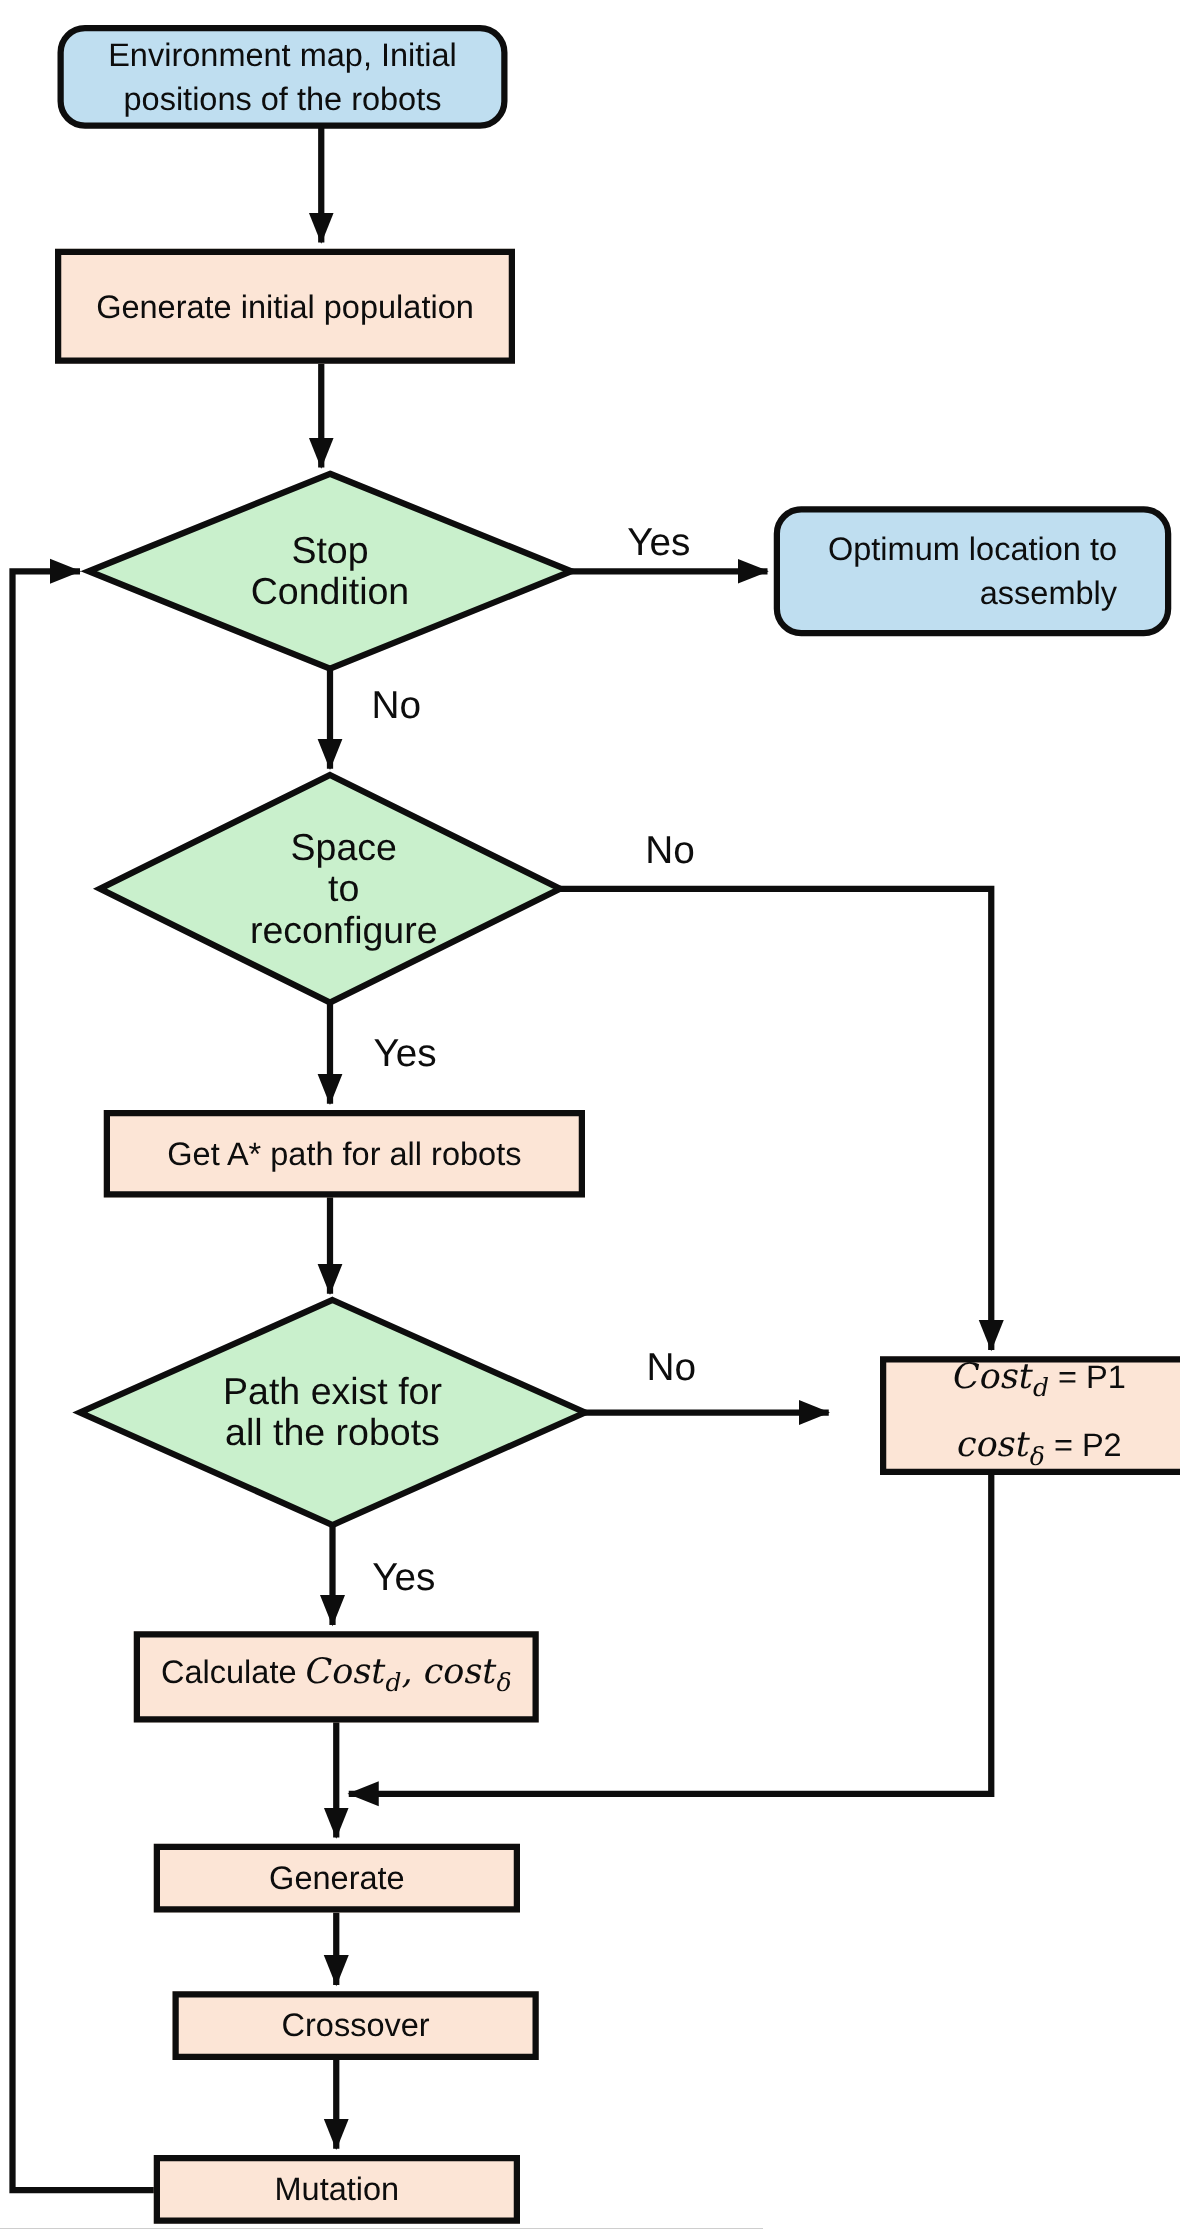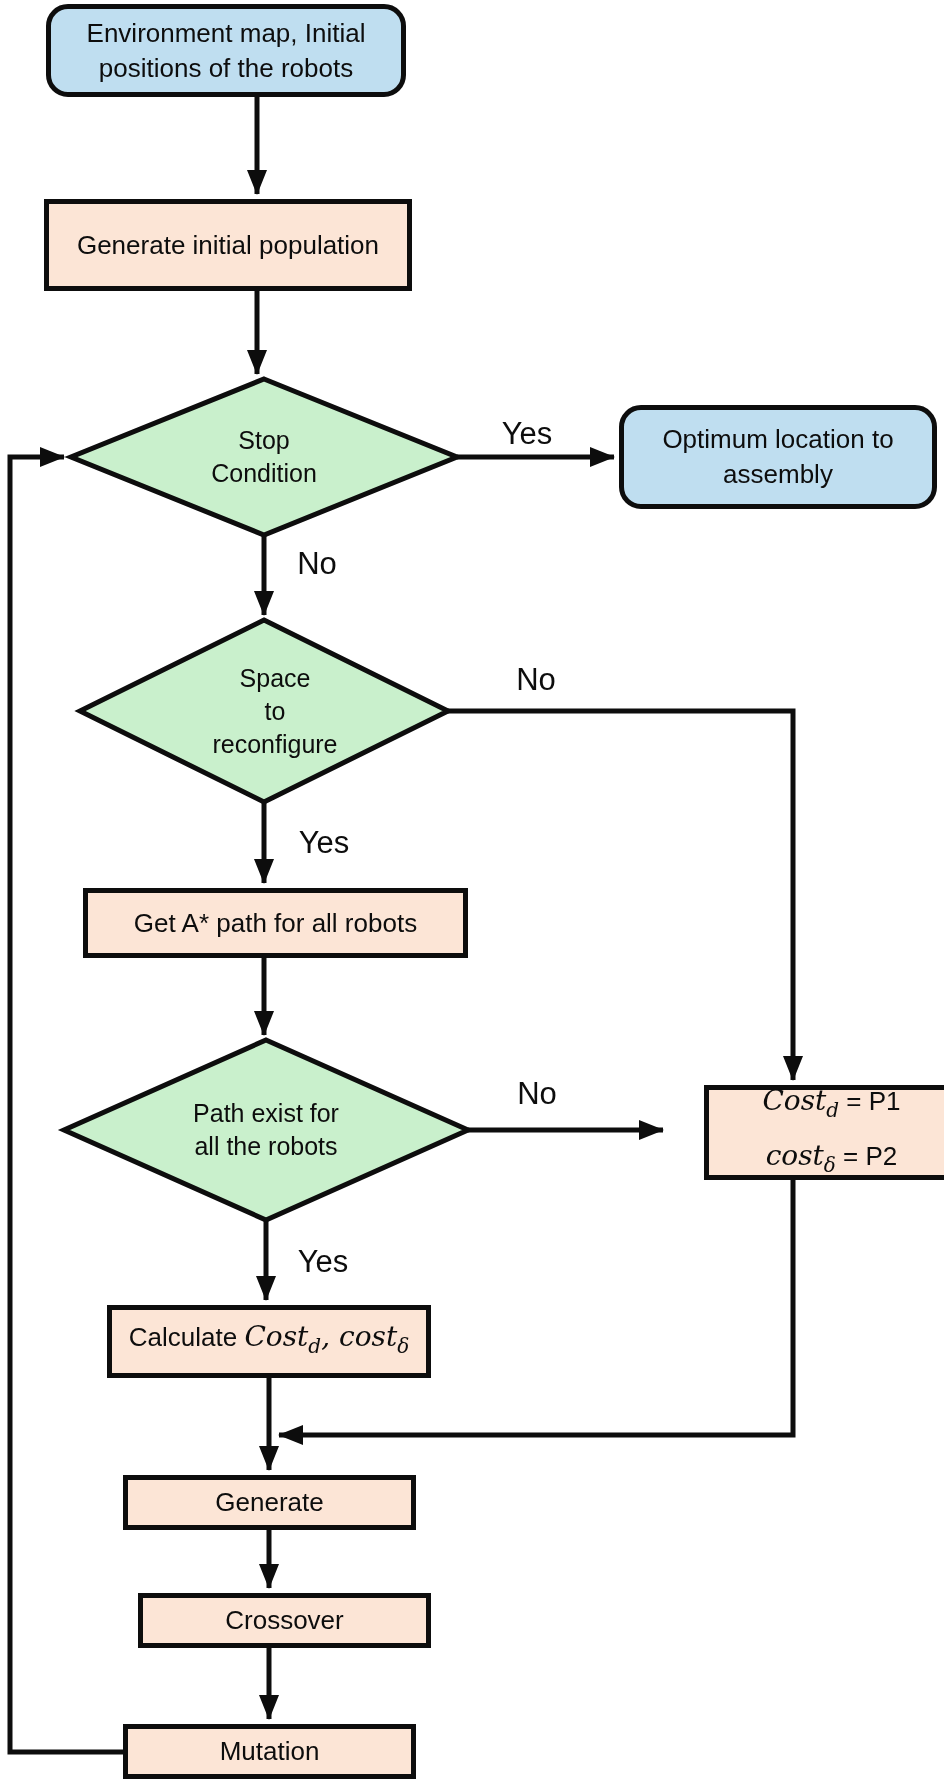--- a/index.html
+++ b/index.html
@@ -48,21 +48,21 @@
     font-size: 26px;
     line-height: 33px;
   }
   .decision-label {
     position: absolute;
     display: flex;
     align-items: center;
     justify-content: center;
     text-align: center;
     white-space: pre-line;
-    font-size: 25px;
+    font-size: 30px;
     line-height: 33px;
     z-index: 2;
     pointer-events: none;
   }
   .edge-label {
     position: absolute;
     transform: translate(-50%, -50%);
     font-size: 31px;
     z-index: 2;
   }
@@ -106,29 +106,29 @@
     <path class="connector" marker-end="url(#arrow)" d="M 269 1377 V 1470"></path>
     <path class="connector" marker-end="url(#arrow)" d="M 269 1530 V 1588"></path>
     <path class="connector" marker-end="url(#arrow)" d="M 269 1648 V 1719"></path>
     <path class="connector" marker-end="url(#arrow)" d="M 125 1752 L 10 1752 L 10 457 L 64 457"></path>
 
     <polygon class="diamond" points="264,379 457,457 264,535 71,457"></polygon>
     <polygon class="diamond" points="264,620 448,711 264,802 80,711"></polygon>
     <polygon class="diamond" points="266,1040 468,1130 266,1220 64,1130"></polygon>
   </svg>
 
-  <div class="node terminal" style="left:46px; top:4px; width:360px; height:93px;">Environment map, Initial
+  <div class="node terminal" style="left:46px; top:20px; width:360px; height:83px;">Environment map, Initial
 positions of the robots</div>
 
   <div class="node process" style="left:44px; top:199px; width:368px; height:92px;text-align:center;">Generate initial population</div>
 
   <div class="decision-label" style="left:114px; top:389px; width:300px; height:136px;">Stop
 Condition</div>
 
-  <div class="node terminal" style="left:619px; top:405px; width:318px; height:104px;">Optimum location to
+  <div class="node terminal" style="left:619px; top:405px; width:318px; height:104px;text-align:right;">Optimum location to
 assembly</div>
 
   <div class="decision-label" style="left:125px; top:662px; width:300px; height:98px;">Space
 to
 reconfigure</div>
 
   <div class="node process" style="left:83px; top:888px; width:385px; height:70px;">Get A* path for all robots</div>
 
   <div class="decision-label" style="left:116px; top:1062px; width:300px; height:136px;">Path exist for
 all the robots</div>

